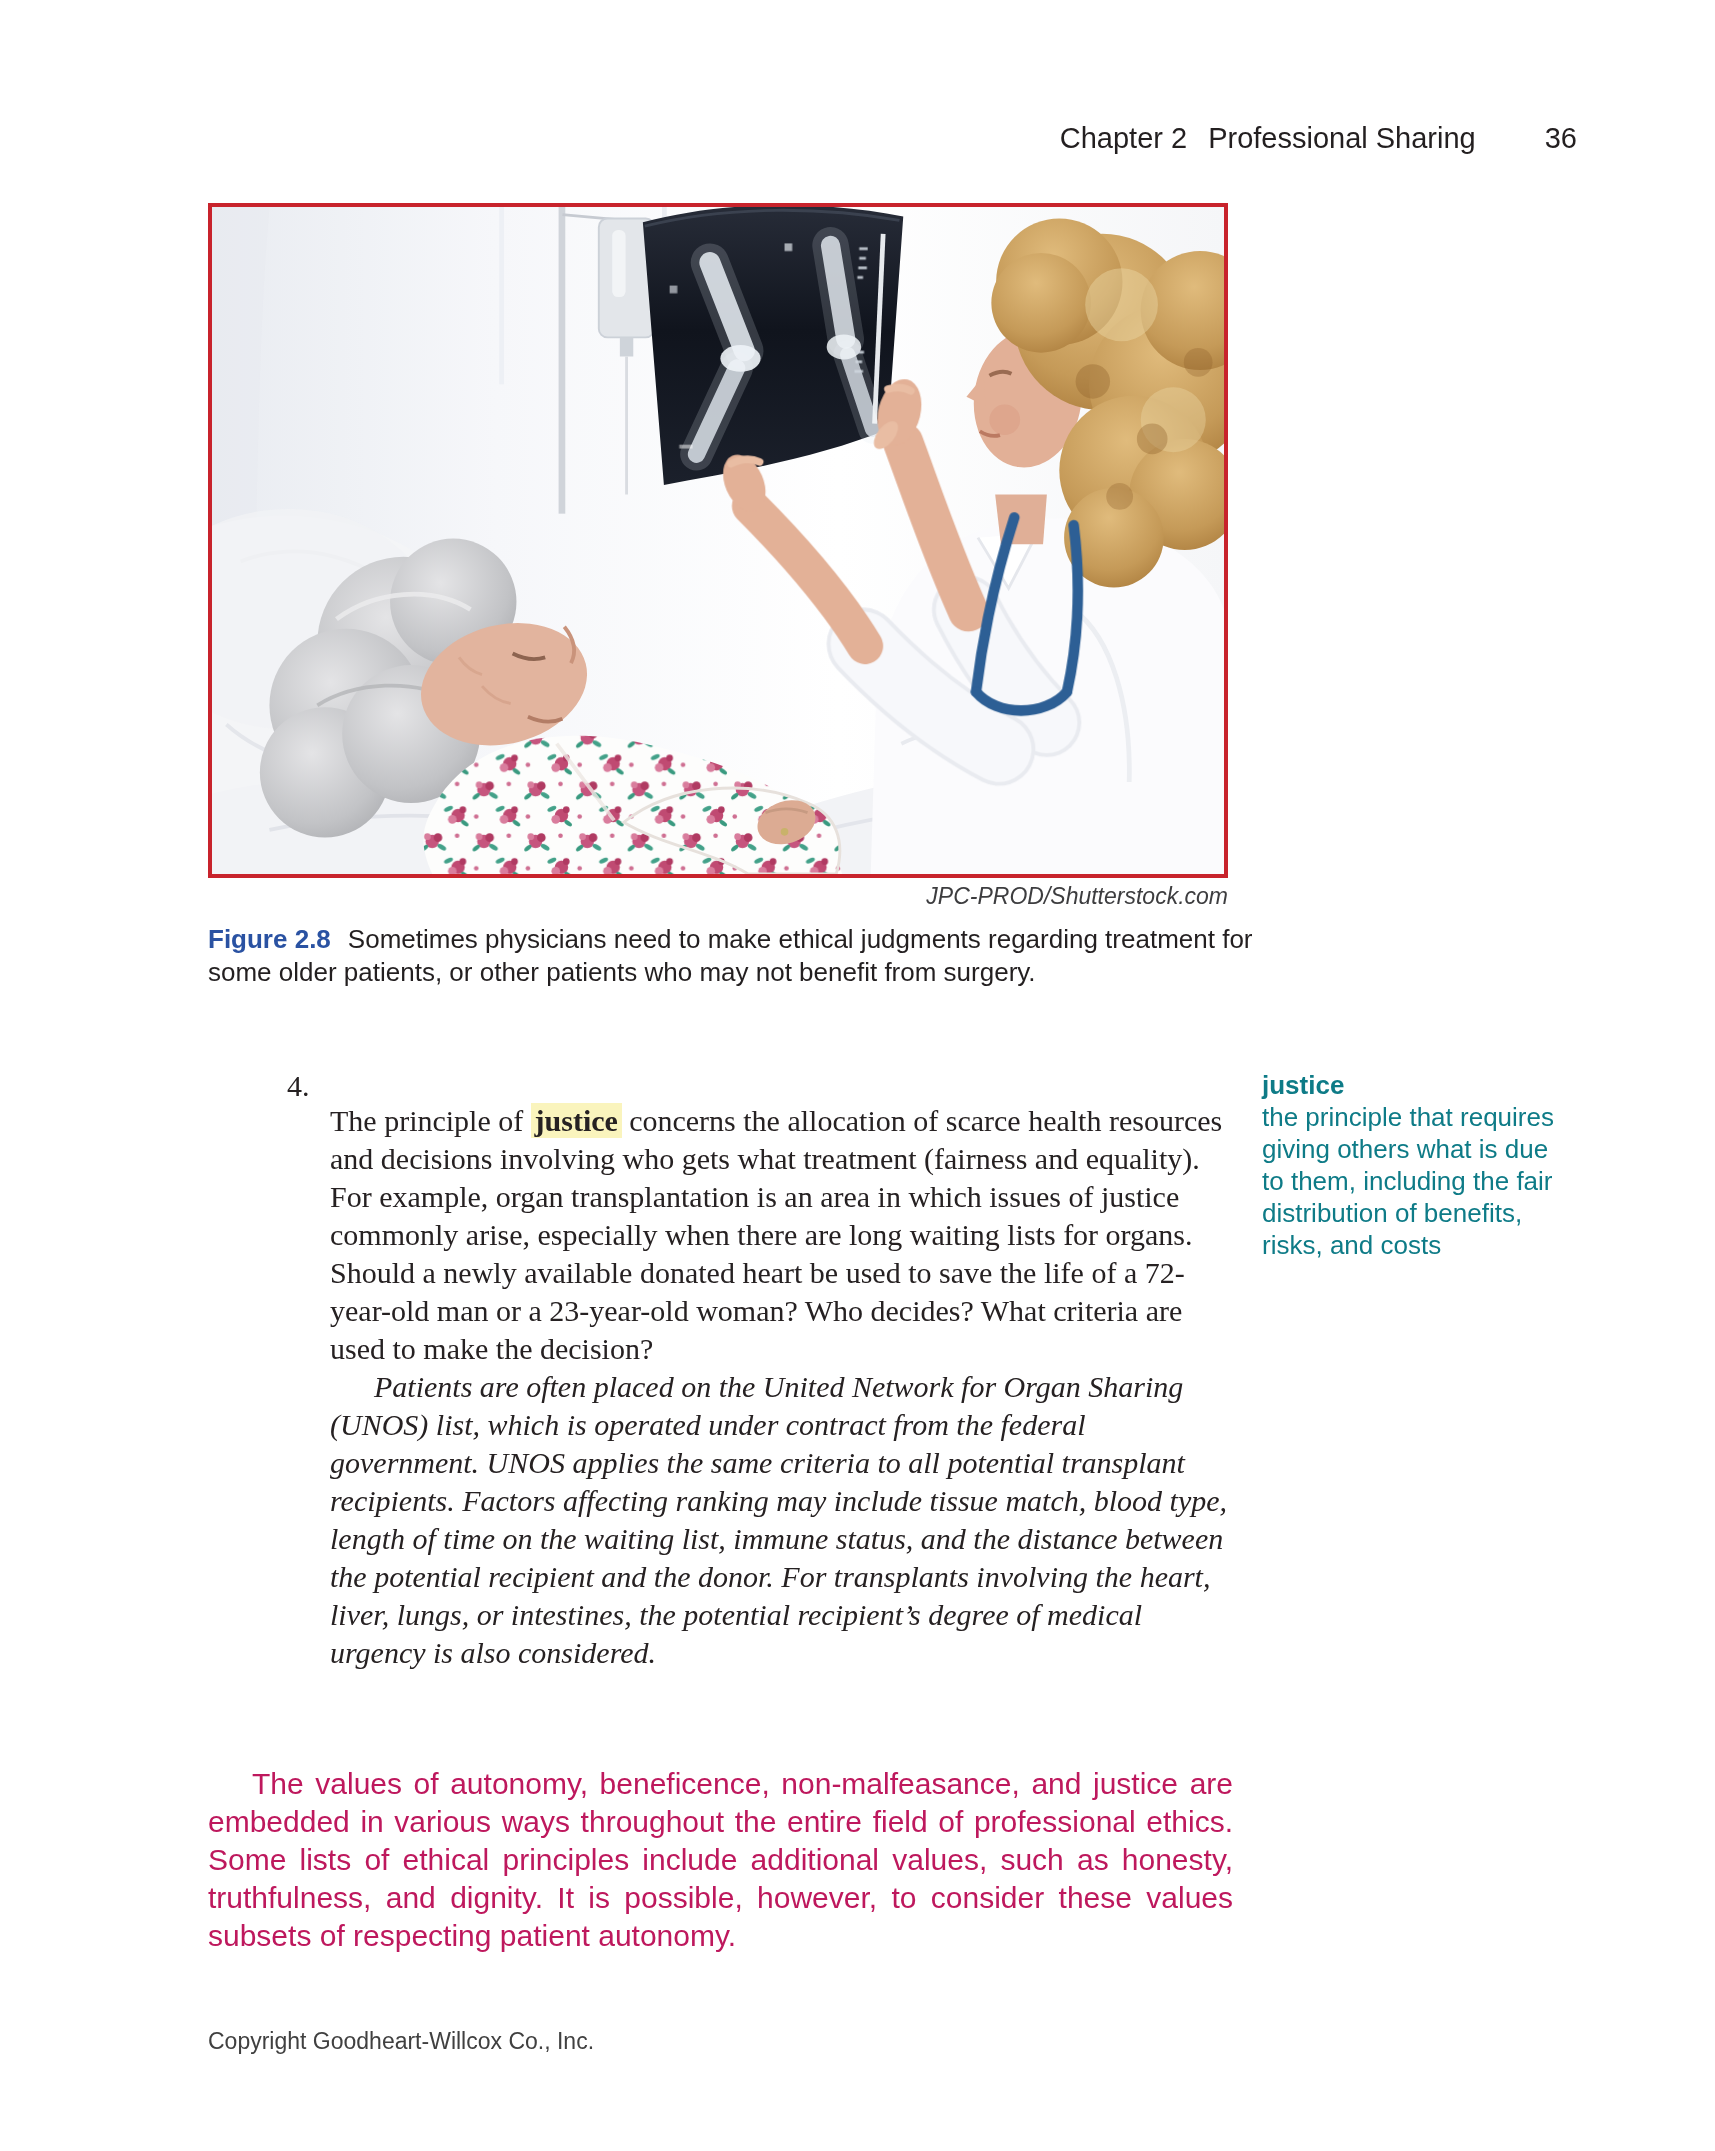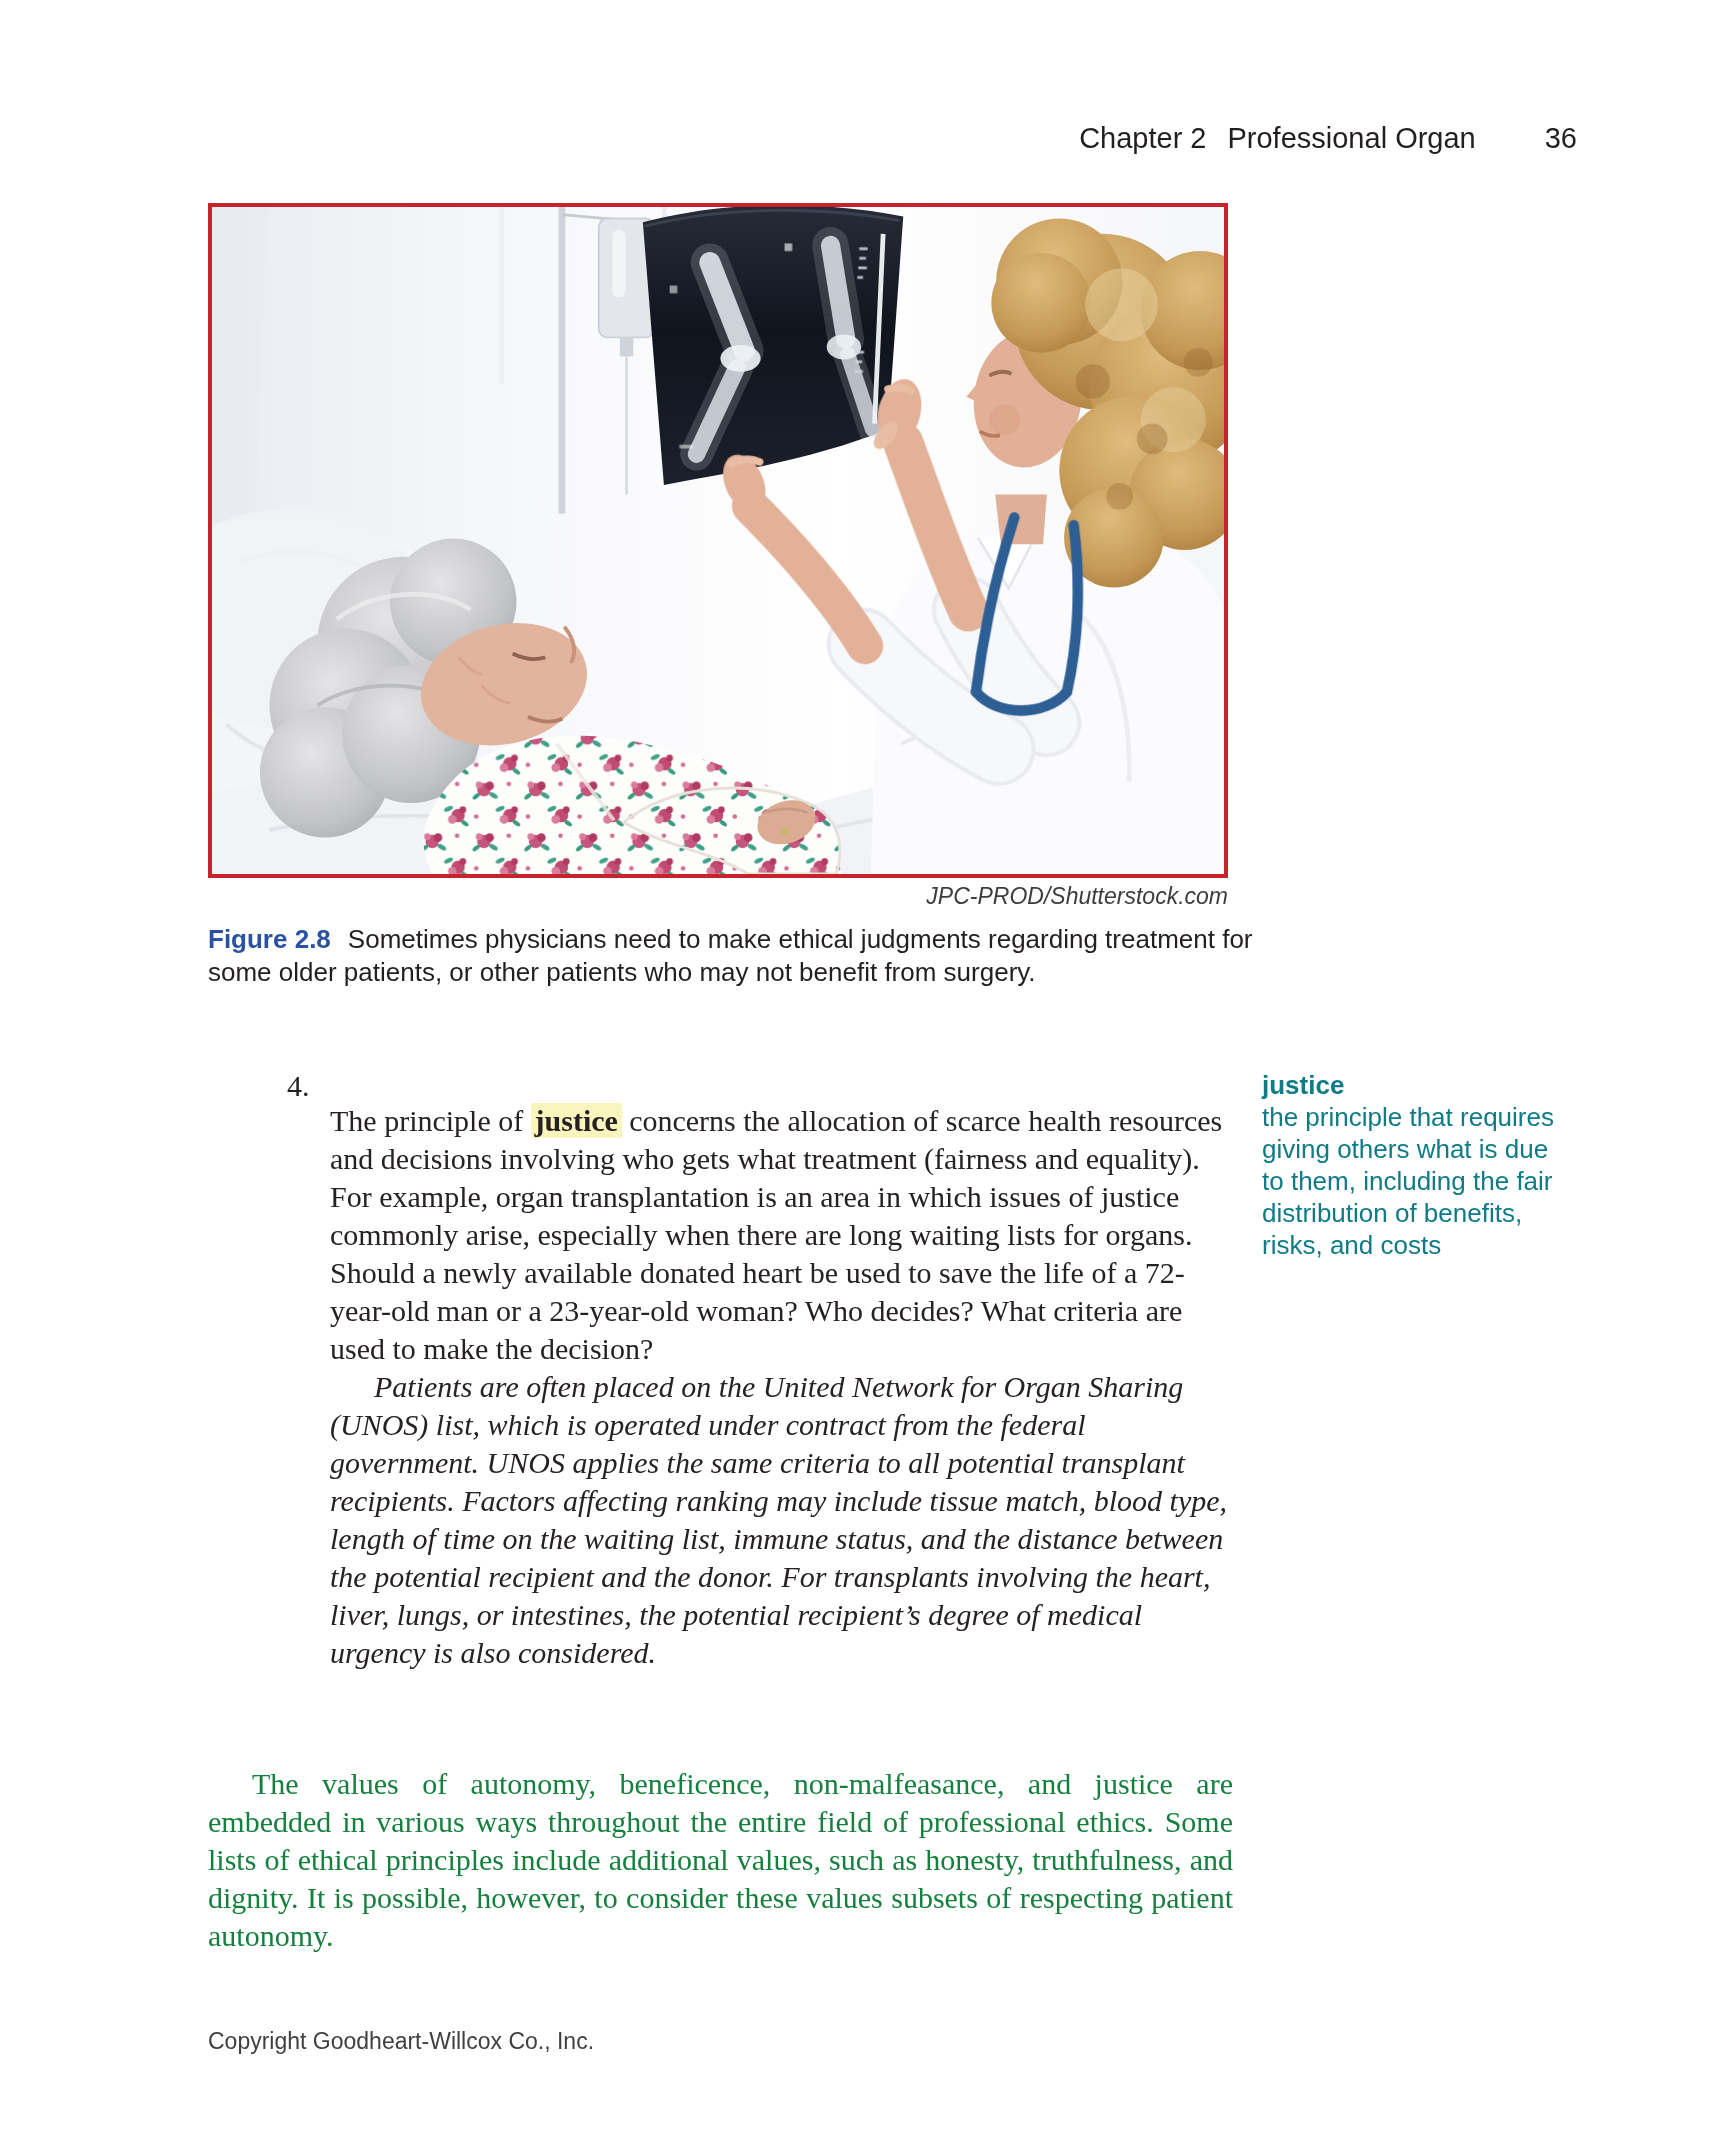--- a/index.html
+++ b/index.html
@@ -31,32 +31,32 @@
   .list-item .p2{text-indent:44px;font-style:italic;}
   mark.hl{background:#faf4bd;font-weight:bold;color:#262122;padding:1px 3.8px;}
 
   
   .margin-def{position:absolute;left:1262px;top:1069px;width:298px;color:#0e7b87;}
   .margin-def .term{font-weight:bold;font-size:26px;line-height:32px;}
   .margin-def .definition{font-size:26px;line-height:32px;}
 
   
   .closing{position:absolute;left:208px;top:1765px;width:1025px;margin:0;
-           font-family:Liberation Serif, serif;font-size:30px;line-height:38px;color:#15803d;
+           font-family:Liberation Sans, sans-serif;font-size:30px;line-height:38px;color:#be185d;
            text-align:justify;text-indent:44px;}
 
   .copyright{position:absolute;left:208px;top:2028px;font-size:23px;color:#404040;}
 </style>
 </head>
 <body>
 
 <div class="page">
 
   <header class="page-header">
-    <span class="chap">Chapter 2</span><span class="title">Professional Organ</span><span class="pagenum">36</span>
+    <span class="chap">Chapter 2</span><span class="title">Professional Sharing</span><span class="pagenum">36</span>
   </header>
 
   <figure class="photo-frame" style="margin:0">
     <svg viewBox="0 0 1057 696" preserveAspectRatio="none">
       <defs>
         <linearGradient id="bg" x1="0" y1="0" x2="1" y2="0">
           <stop offset="0" stop-color="#e9ecf1"></stop>
             <stop offset="0.28" stop-color="#f6f7fa"></stop>
           <stop offset="0.62" stop-color="#ffffff"></stop>
             <stop offset="1" stop-color="#f5f6f8"></stop>

